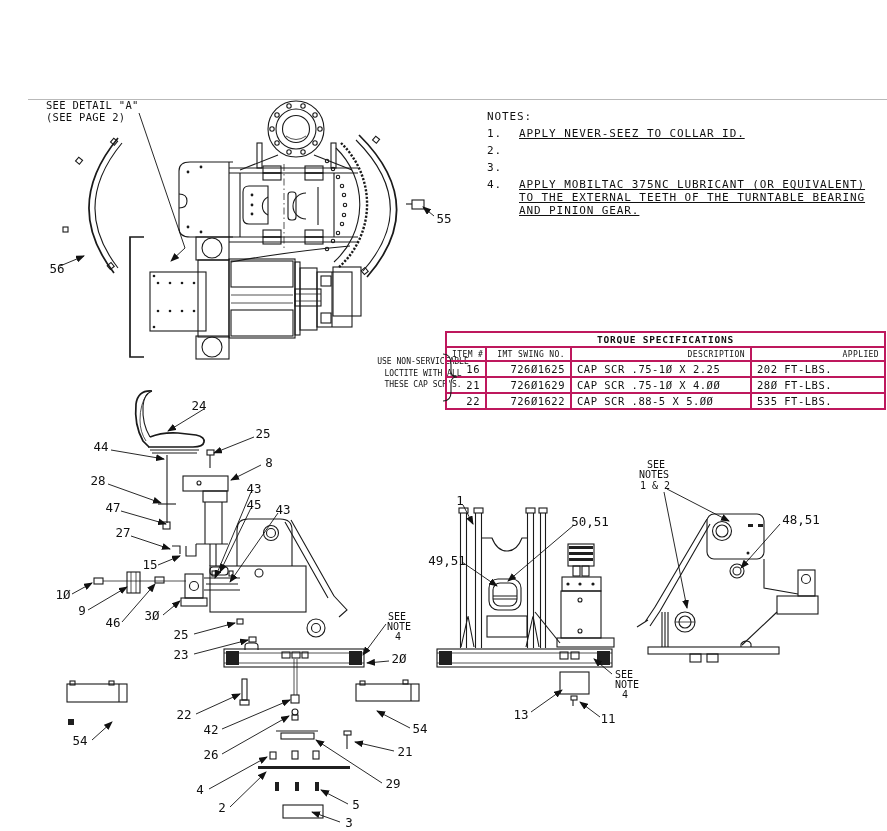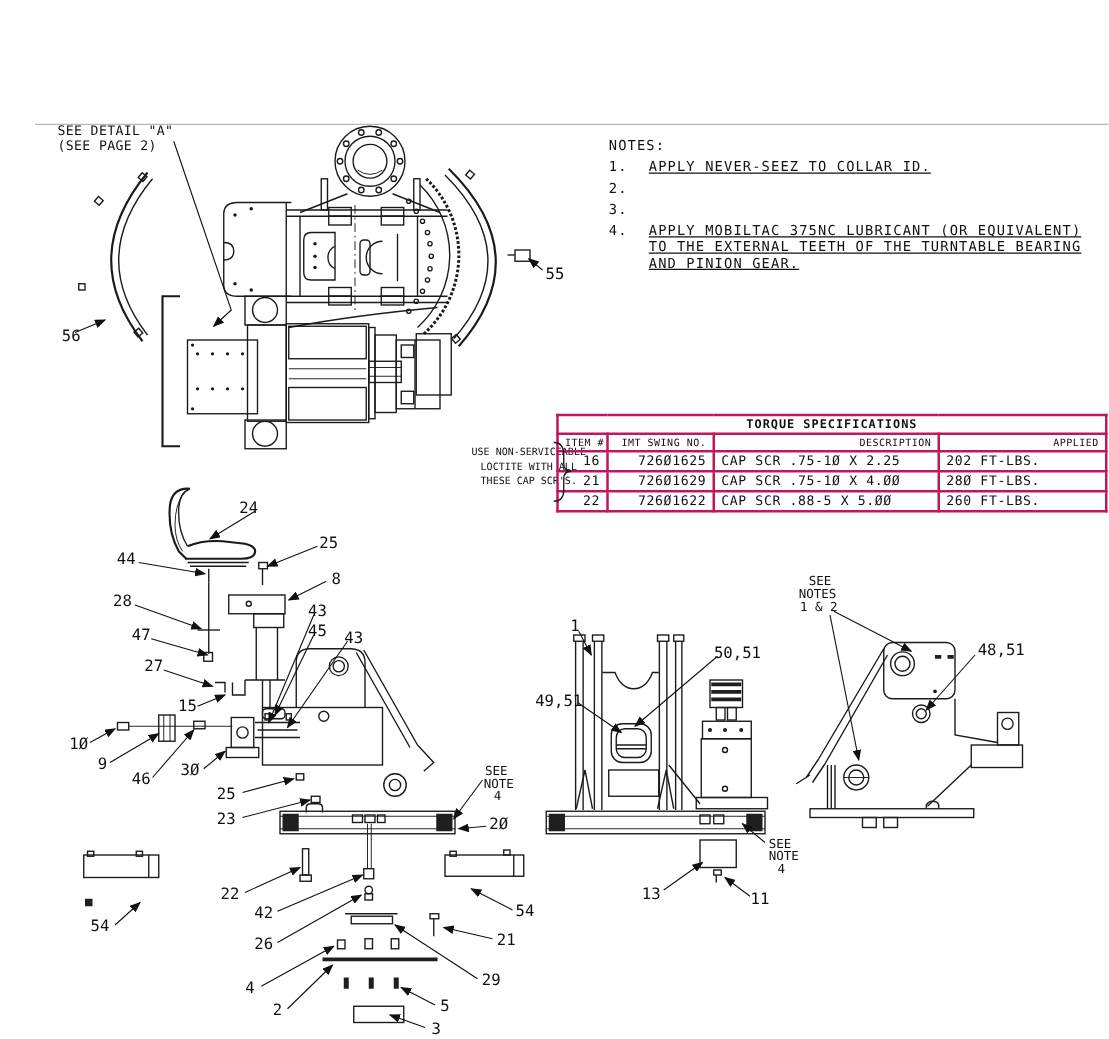--- a/index.html
+++ b/index.html
@@ -94,21 +94,21 @@
     <tr class="dr">
       <td class="ctr">21</td>
       <td class="ctr">726Ø1629</td>
       <td>CAP SCR .75-1Ø X 4.ØØ</td>
       <td>28Ø FT-LBS.</td>
     </tr>
     <tr class="dr">
       <td class="ctr">22</td>
       <td class="ctr">726Ø1622</td>
       <td>CAP SCR .88-5 X 5.ØØ</td>
-      <td>260 FT-LBS.</td>
+      <td>535 FT-LBS.</td>
     </tr>
   </tbody>
     </table>
 
   <svg class="overlay" width="887" height="831" viewBox="0 0 887 831">
     <defs>
       <marker id="arr" markerWidth="9" markerHeight="7" refX="8" refY="3.5" orient="auto" markerUnits="userSpaceOnUse">
         <path d="M0,0 L9,3.5 L0,7 Z" fill="#111"></path>
       </marker>
       <pattern id="xh" width="6" height="6" patternUnits="userSpaceOnUse">

